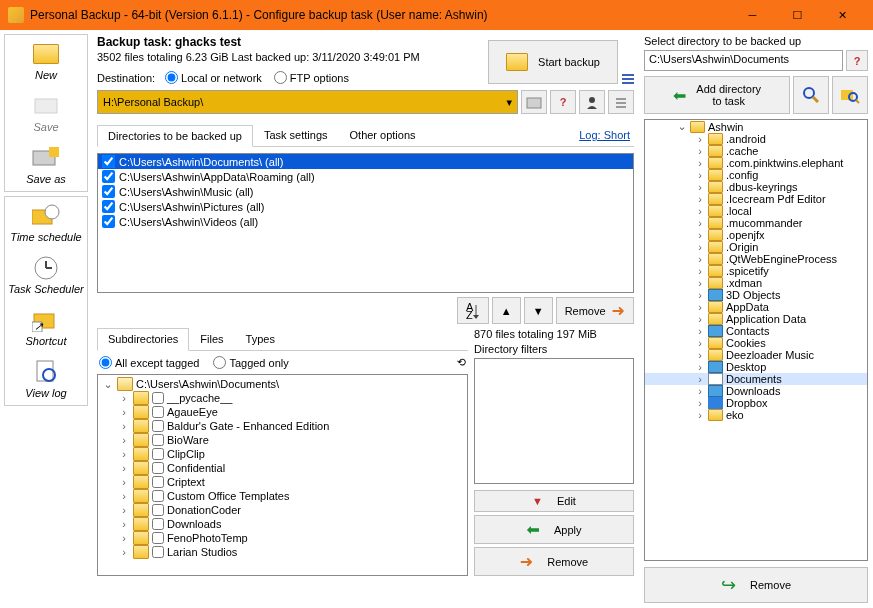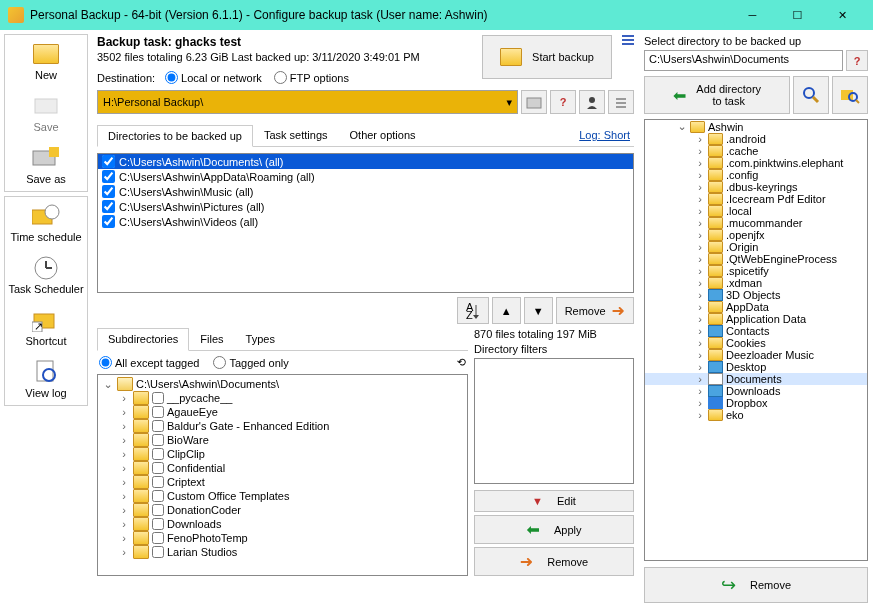--- a/index.html
+++ b/index.html
@@ -1,36 +1,36 @@
 <!DOCTYPE html>
 <html><head>
 <meta charset="utf-8">
 <style>
 * { box-sizing: border-box; margin: 0; padding: 0; font-family: "Segoe UI", Tahoma, sans-serif; font-size: 11px; }
 body { background: #fff; width: 873px; height: 608px; overflow: hidden; }
 
 
-.titlebar { height: 30px; display: flex; align-items: center; padding: 0 8px; background: #5eead4; }
+.titlebar { height: 30px; display: flex; align-items: center; padding: 0 8px; background: #f97316; }
 .titlebar-icon { width: 16px; height: 16px; background: linear-gradient(135deg,#f4c430,#e8a030); border-radius: 2px; margin-right: 6px; }
 .titlebar-text { flex: 1; font-size: 12px; }
 .titlebar-btn { width: 45px; height: 30px; display: flex; align-items: center; justify-content: center; cursor: pointer; }
 
 
 .main { display: flex; height: 578px; }
-.sidebar-left { width: 92px; padding: 4px; display: flex; flex-direction: column; gap: 4px; }
+.sidebar-left { width: 92px; padding: 4px; display: flex; flex-direction: column; gap: 4px; font-style: italic; }
 .sidebar-group { border: 1px solid #ccc; padding: 6px 2px; display: flex; flex-direction: column; gap: 12px; align-items: center; }
 .sidebar-item { display: flex; flex-direction: column; align-items: center; gap: 2px; cursor: pointer; width: 100%; }
 .sidebar-item.disabled { opacity: 0.55; cursor: default; }
 .sidebar-icon { width: 30px; height: 26px; display: flex; align-items: center; justify-content: center; }
 .sidebar-label { font-size: 11px; text-align: center; }
 
 .center { flex: 1; padding: 4px; display: flex; flex-direction: column; border: 1px solid transparent; min-width: 0; }
 
 
-.header-row { display: flex; gap: 6px; align-items: flex-start; }
+.header-row { display: flex; align-items: flex-end; }
 .header-info { flex: 1; }
 .header-title { font-weight: bold; font-size: 12px; margin-bottom: 2px; }
 .header-stats { font-size: 11px; margin-bottom: 8px; }
 .dest-row { display: flex; align-items: center; gap: 10px; font-size: 11px; }
 .radio-group { display: flex; gap: 12px; }
 .radio-item { display: flex; align-items: center; gap: 3px; }
 .start-btn { padding: 12px 16px; border: 1px solid #c0c0c0; background: #f0f0f0; display: flex; align-items: center; gap: 10px; cursor: pointer; min-width: 130px; justify-content: center; }
 .menu-icon { width: 12px; display: flex; flex-direction: column; gap: 2px; margin-left: 4px; cursor: pointer; }
 .menu-icon span { height: 2px; background: #3a5fbf; }
 

